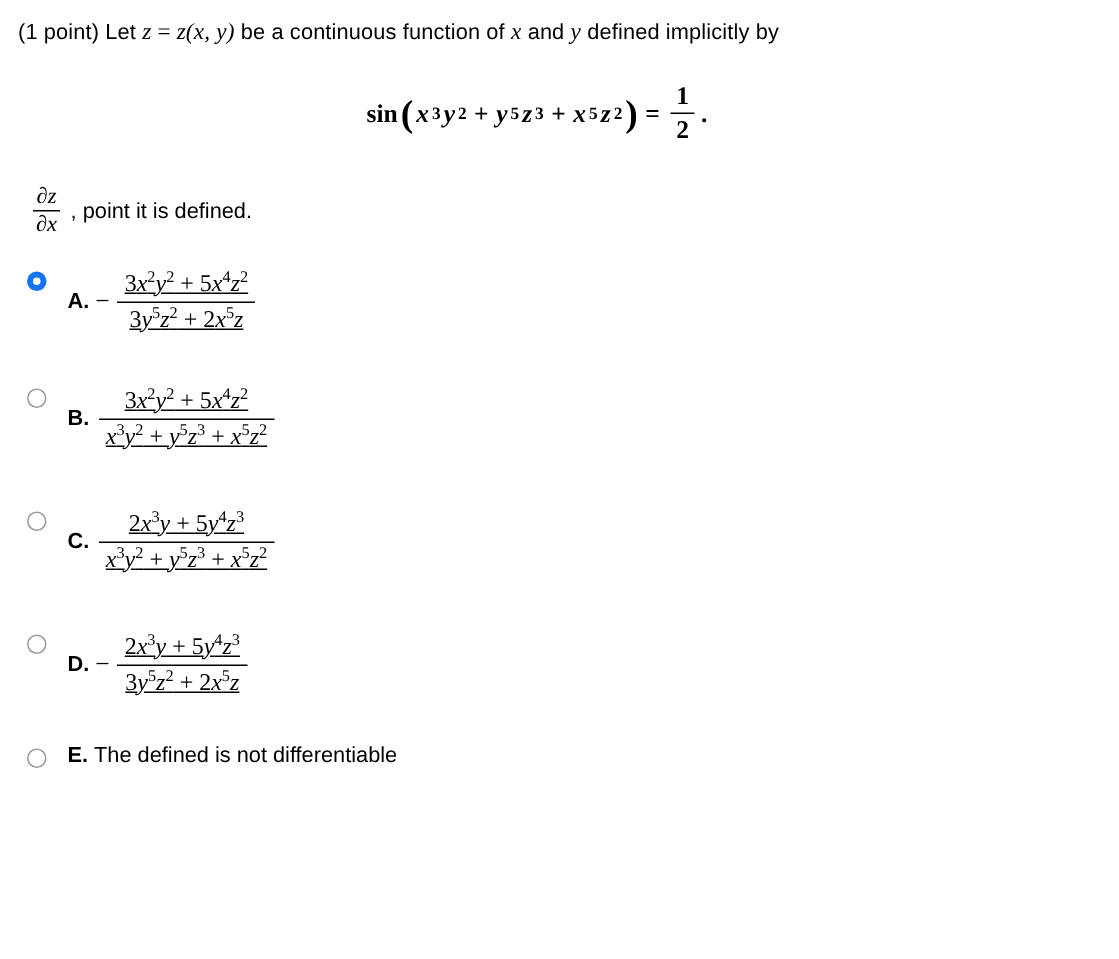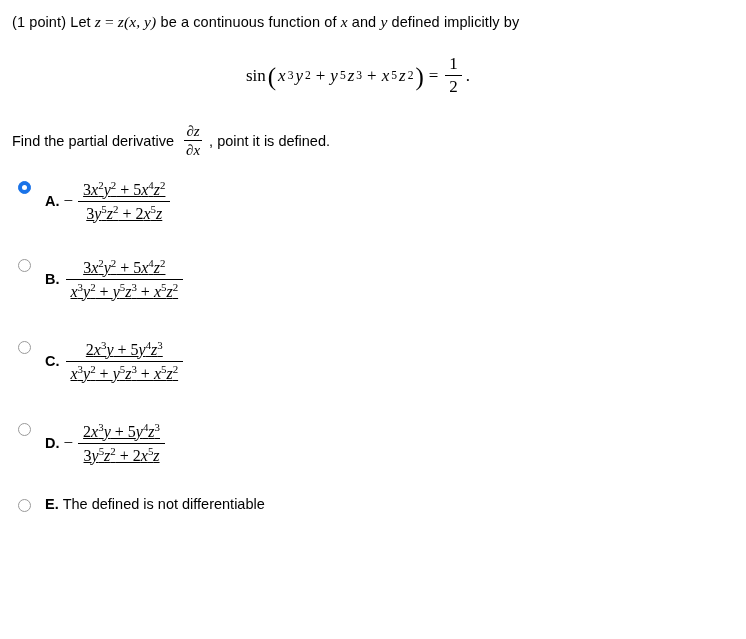--- a/index.html
+++ b/index.html
@@ -39,20 +39,21 @@
   .mn { font-style: normal; }
 
   
   .display-eq {
     margin-top: 22px;
     display: flex;
     justify-content: center;
     align-items: flex-start;
     font-size: 17px;
     padding-right: 40px;
+    font-weight: bold;
   }
   .eq-inner {
     display: flex;
     align-items: center;
     gap: 2px;
   }
   .fnname { font-style: normal; }
   .paren {
     font-size: 25px;
     line-height: 0;
@@ -218,21 +219,20 @@
       <span class="frac">
         <span class="num">1</span>
         <span class="bar"></span>
         <span class="den">2</span>
       </span>
       <span>.</span>
     </div>
   </div>
 
   <div class="findline">
-    <span class="txt">Find the partial derivative</span>
     <span class="dfrac">
       <span class="num mi">∂z</span>
       <span class="bar"></span>
       <span class="den mi">∂x</span>
     </span>
     <span class="txt">, point it is defined.</span>
   </div>
 
   <div class="choices">
 

